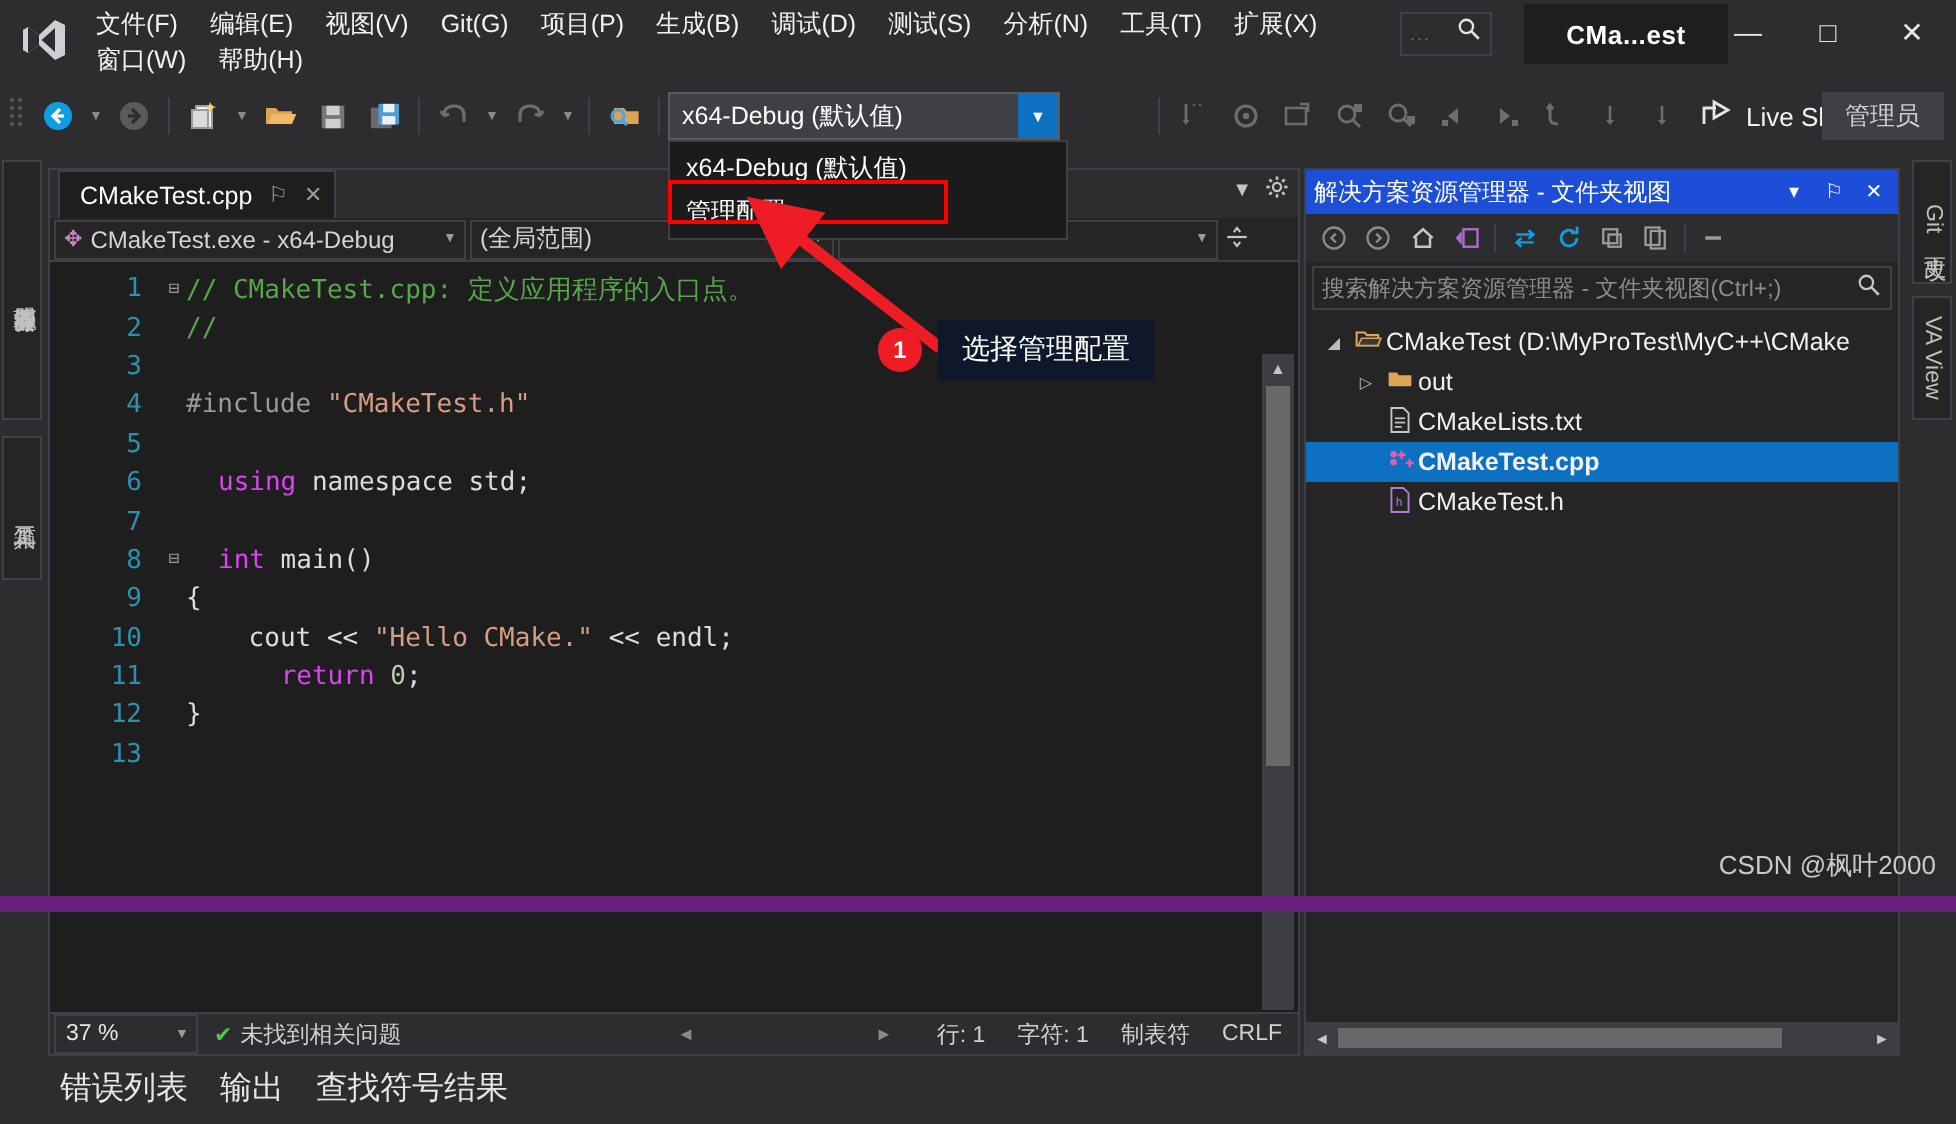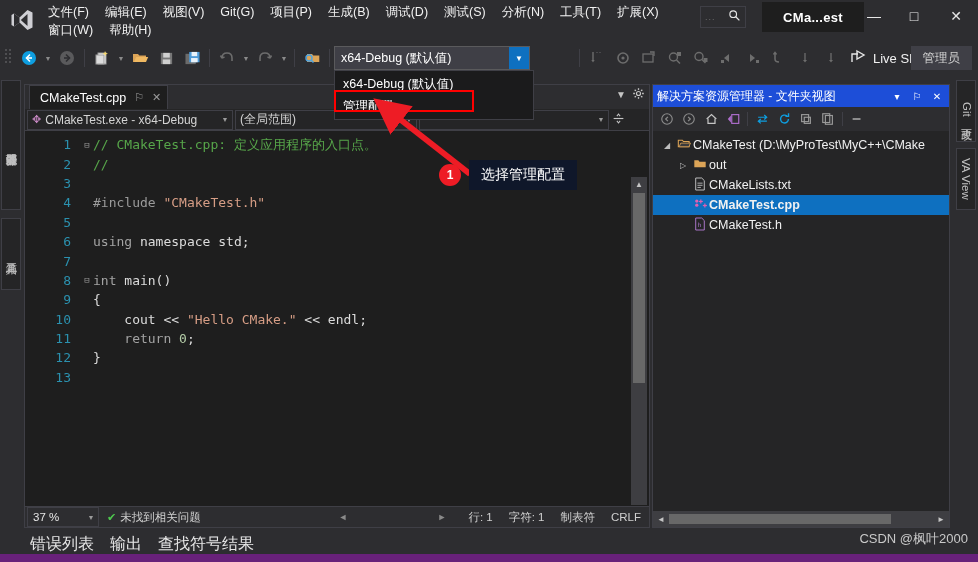--- a/index.html
+++ b/index.html
@@ -2,21 +2,21 @@
 <html><head>
 <meta charset="utf-8">
 <style>
   * { box-sizing: border-box; margin:0; padding:0; }
   html,body {
     width:978px; height:562px;
     background:#2d2d30;
     font-family:"Liberation Sans", sans-serif;
     overflow:hidden;
   }
-  #app { position:relative; width:978px; height:562px; background:#2d2d30; }
+  #app { position:relative; width:978px; height:456px; background:#2d2d30; }
 
   
   .titlebar {
     position:absolute; left:0; top:0; width:978px; height:40px;
     background:#2d2d30;
   }
   .vs-logo {
     position:absolute; left:8px; top:6px; width:28px; height:28px;
     display:flex; align-items:center; justify-content:center;
   }
@@ -152,21 +152,21 @@
   .glyph-margin { position:absolute; left:0; top:0; width:16px; height:100%; background:#1e1e1e; }
   .indicator-bar { position:absolute; left:16px; top:0; width:6px; height:100%; background:#1e1e1e;}
   .code-lines { position:absolute; left:22px; top:4px; right:22px; }
   .cline { height:19.4px; display:flex; align-items:center; font-family:"DejaVu Sans Mono", monospace; font-size:13px; white-space:pre; }
   .lno { width:34px; text-align:right; color:#2b91af; padding-right:10px; flex:none; font-size:13px; }
   .fold { width:12px; text-align:center; color:#9b9b9b; font-size:9px; flex:none; }
   .ctext { color:#dcdcdc; }
   .c-com { color:#57a64a; }
   .c-pre { color:#9b9b9b; }
   .c-str { color:#d69d85; }
-  .c-kw  { color:#a3a3a3; }
+  .c-kw  { color:#d946ef;margin-left:16px; }
   .c-id  { color:#dcdcdc; }
   .c-num { color:#b5cea8; }
 
   .vscroll {
     position:absolute; right:2px; top:46px; width:16px; height:396px; background:#3e3e42;
   }
   .vscroll .thumb { position:absolute; left:2px; top:16px; width:12px; height:190px; background:#686868; }
   .vscroll .arw { position:absolute; left:0; width:16px; height:14px; color:#c5c5c5;
                   font-size:8px; display:flex; align-items:center; justify-content:center; }
 
@@ -660,20 +660,29 @@
           </svg>
       </span>
       <span class="sep"></span>
       <span class="ic">
         <svg width="14" height="14" viewBox="0 0 16 16">
             <line x1="3" y1="8" x2="12" y2="8" stroke="#9b9b9b" stroke-width="2"></line>
           </svg>
       </span>
     </div>
 
+    <div class="se-search">
+      <span class="ph">搜索解决方案资源管理器 - 文件夹视图(Ctrl+;)</span>
+      <span class="mag">
+        <svg width="13" height="13" viewBox="0 0 16 16">
+            <circle cx="6.4" cy="6.4" r="4.1" fill="none" stroke="#c5c5c5" stroke-width="1.4"></circle>
+            <line x1="9.5" y1="9.5" x2="14" y2="14" stroke="#c5c5c5" stroke-width="1.6"></line>
+          </svg>
+      </span>
+    </div>
 
     <div class="se-tree" id="se-tree">
         <div class="trow" style="padding-left: 6px;">
           <span class="tw">◢</span>
           <span class="tico"><svg width="14" height="13" viewBox="0 0 16 16">
               <path d="M1 12V4h5l1.3 1.6h7V12z" fill="none" stroke="#dca457" stroke-width="1.3"></path>
               <path d="M2 12l2-4.5h12L14 12z" fill="#3a3a3c" stroke="#dca457" stroke-width="1"></path>
             </svg></span>
           <span>CMakeTest (D:\MyProTest\MyC++\CMake</span>
         </div>

